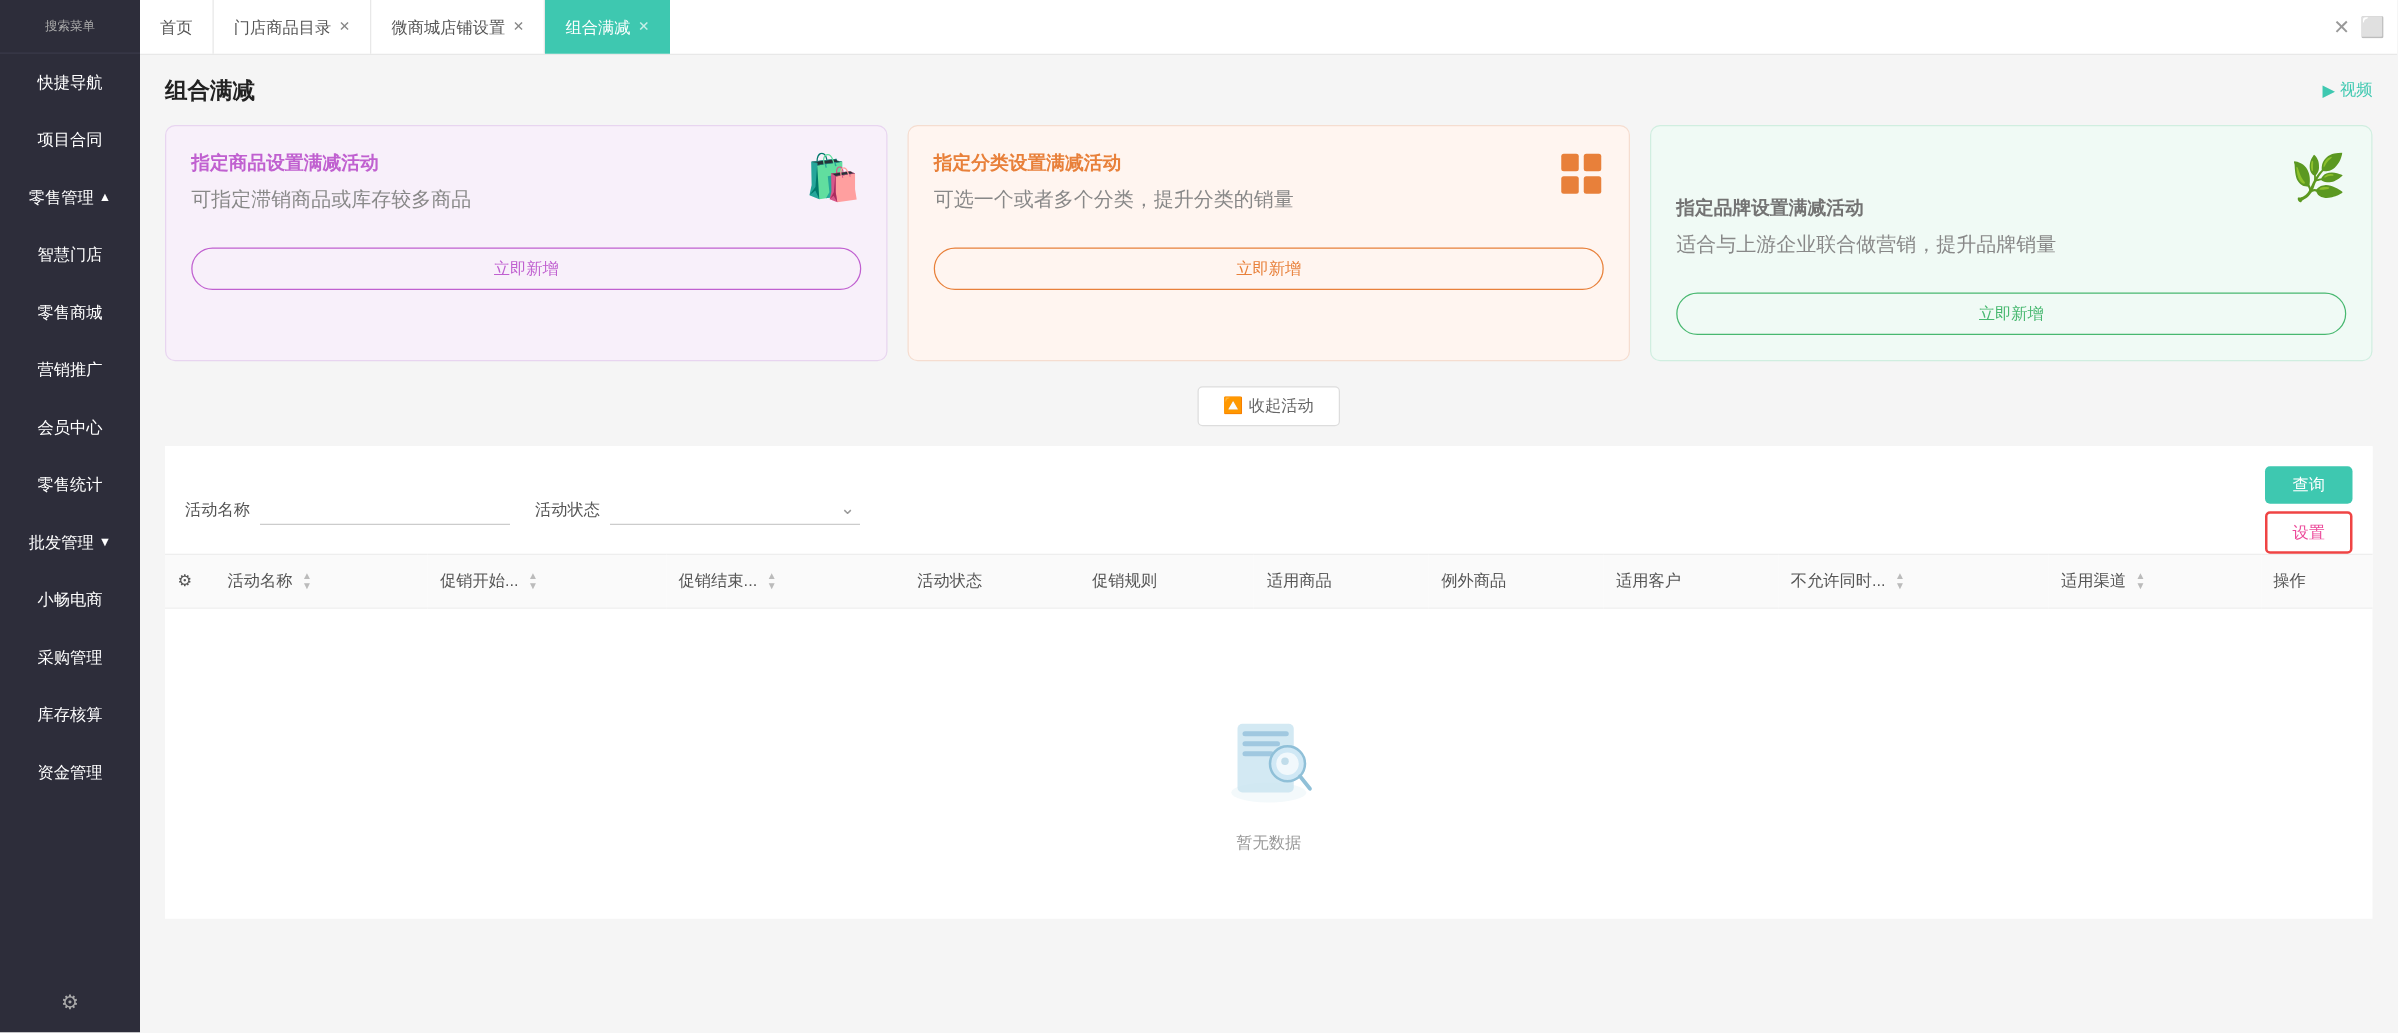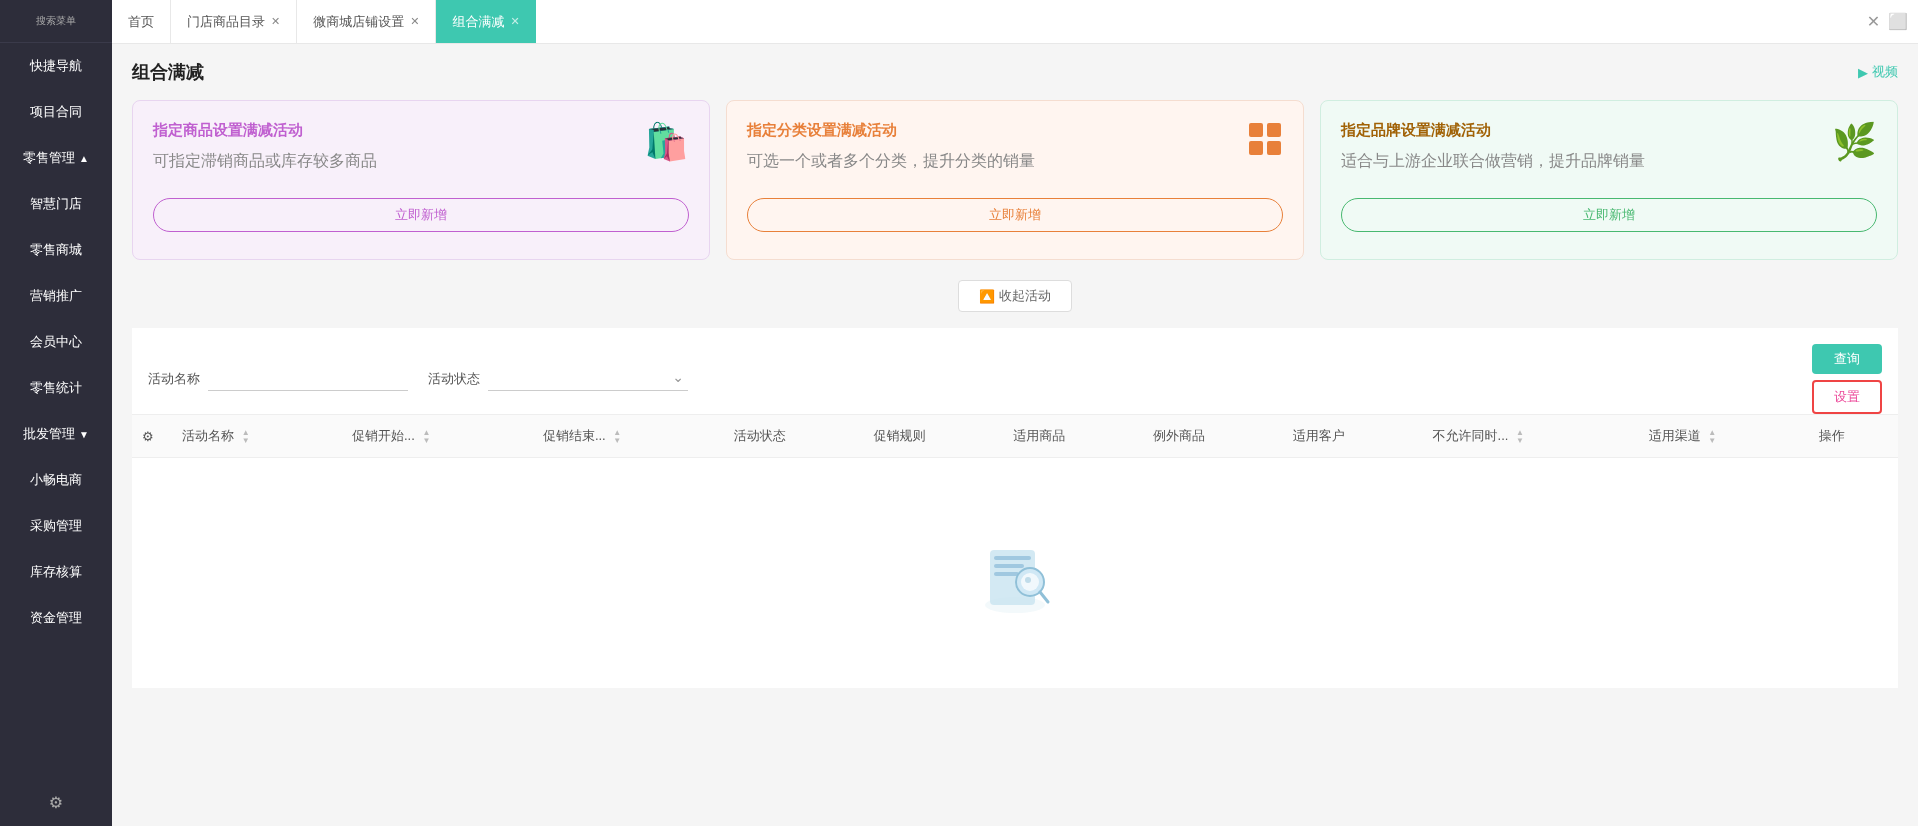--- a/index.html
+++ b/index.html
@@ -139,21 +139,21 @@
     .card-orange { background: #fff5f0; border: 1px solid #f5ddd0; }
     .card-green { background: #f0faf5; border: 1px solid #d0eee0; }
 
     .card-title {
       font-size: 15px;
       font-weight: 600;
       margin-bottom: 8px;
     }
     .card-purple .card-title { color: #c060d0; }
     .card-orange .card-title { color: #e8803a; }
-    .card-green .card-title { color: #a16207; }
+    .card-green .card-title { color: #737373; margin-top: 36px; }
 
     .card-desc {
       font-size: 16px;
       color: #888;
       line-height: 1.6;
       margin-bottom: 24px;
     }
     .card-icon {
       position: absolute;
       right: 20px;
@@ -503,20 +503,21 @@
                     <rect x="24" y="34" width="30" height="4" rx="2" fill="#a0c8e0"></rect>
                     <rect x="24" y="42" width="25" height="4" rx="2" fill="#a0c8e0"></rect>
 
                     <circle cx="60" cy="52" r="14" fill="#d0e8f5" stroke="#90c0d8" stroke-width="2"></circle>
                     <circle cx="60" cy="52" r="9" fill="#fff" opacity="0.7"></circle>
                     <line x1="70" y1="62" x2="78" y2="72" stroke="#90c0d8" stroke-width="3" stroke-linecap="round"></line>
 
                     <circle cx="58" cy="50" r="3" fill="#90c0d8" opacity="0.5"></circle>
                   </svg>
                 </div>
+                <div class="empty-text">暂无数据</div>
               </div>
             </td>
           </tr>
         </tbody>
       </table>
     </div>
 
   </div>
 </div>
 

